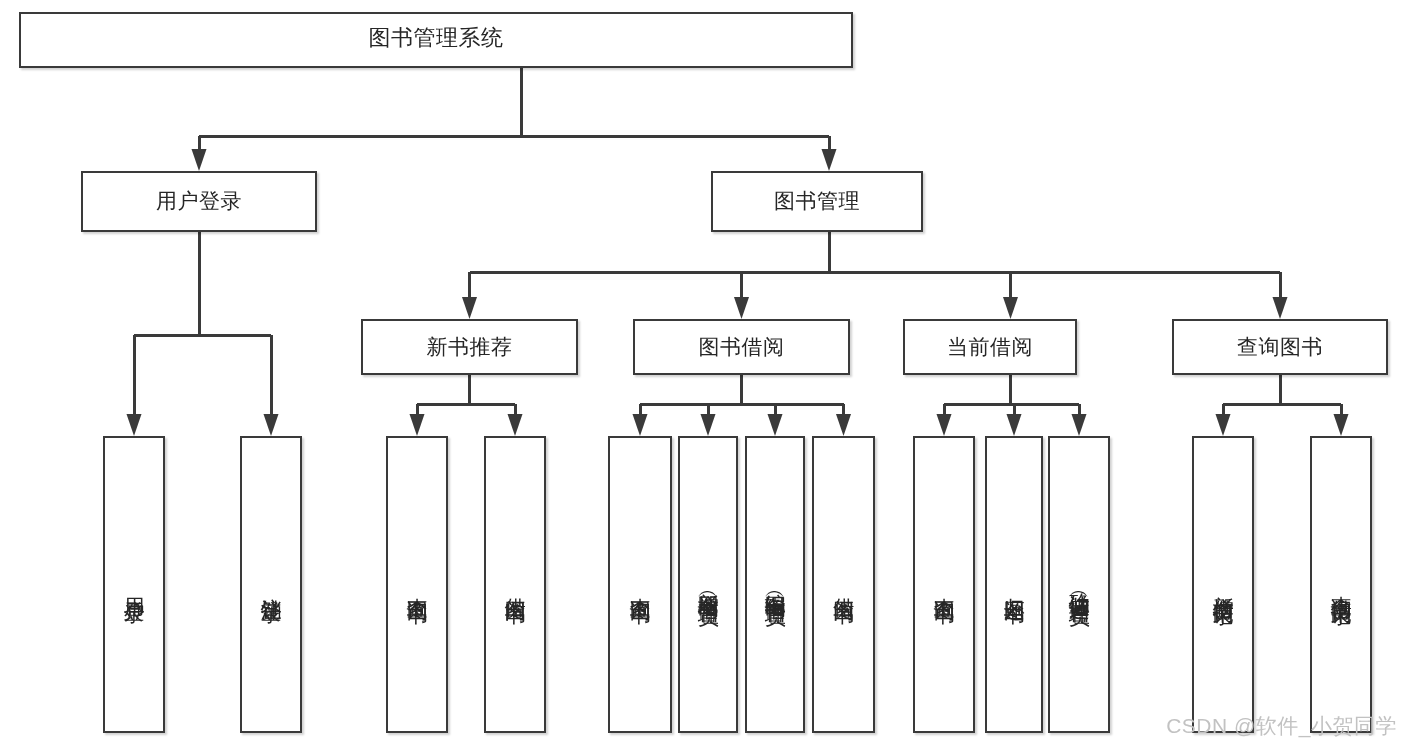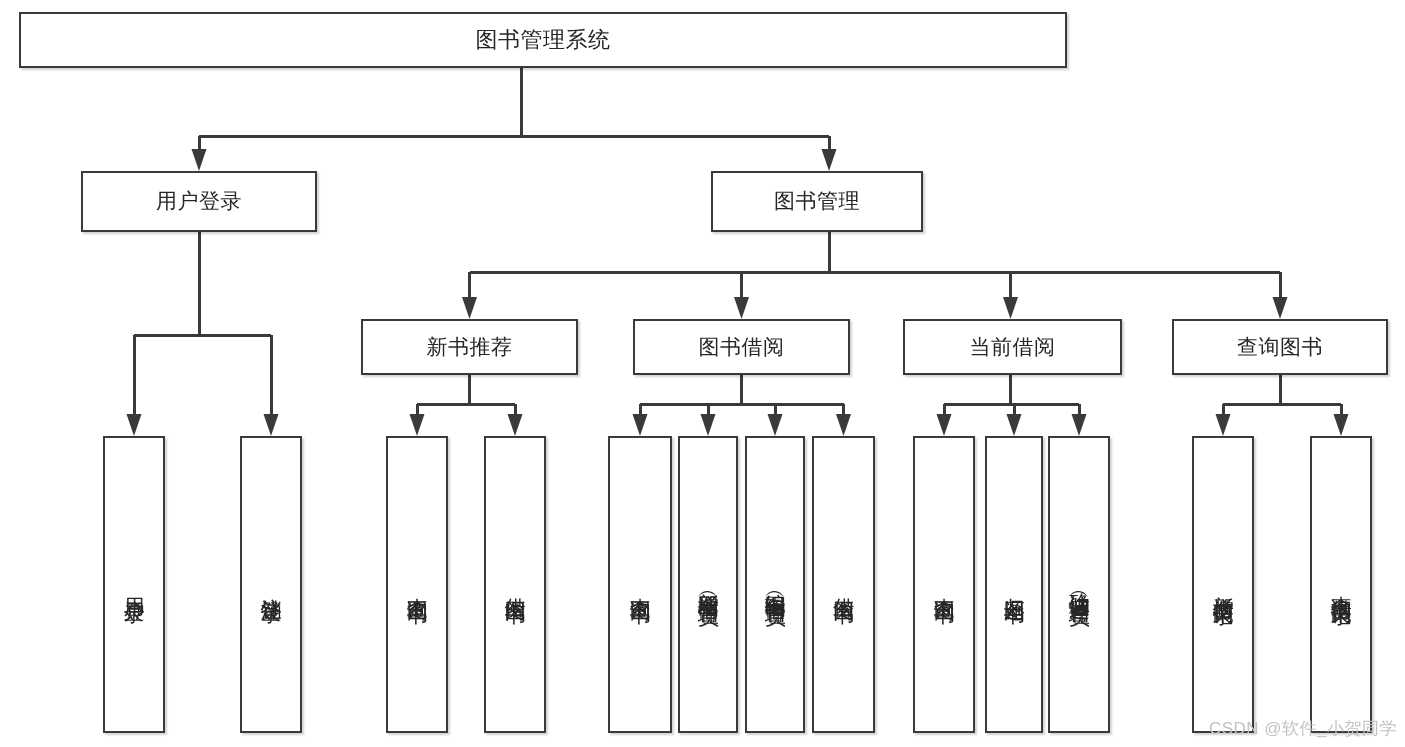--- a/index.html
+++ b/index.html
@@ -55,21 +55,21 @@
     text-orientation: upright;
     font-size: 21px;
     line-height: 1.25;
     letter-spacing: 2px;
     max-height: 100%;
   }
   #watermark {
     position: absolute;
     right: 8px;
     bottom: 7px;
-    font-size: 17px;
+    font-size: 21px;
     color: #c2c2c2;
     white-space: nowrap;
     letter-spacing: 0.5px;
   }
 </style>
 </head>
 <body>
 
 <div id="diagram-root">
 
@@ -121,38 +121,38 @@
       <line x1="1079" y1="404" x2="1079" y2="414" stroke="#3a3a3a" stroke-width="3" shape-rendering="crispEdges"></line>
       <polygon points="1071.5,414 1086.5,414 1079,436" fill="#3a3a3a"></polygon>
       <line x1="1280" y1="375" x2="1280" y2="404" stroke="#3a3a3a" stroke-width="3" shape-rendering="crispEdges"></line>
       <line x1="1223" y1="404" x2="1341" y2="404" stroke="#3a3a3a" stroke-width="3" shape-rendering="crispEdges"></line>
       <line x1="1223" y1="404" x2="1223" y2="414" stroke="#3a3a3a" stroke-width="3" shape-rendering="crispEdges"></line>
       <polygon points="1215.5,414 1230.5,414 1223,436" fill="#3a3a3a"></polygon>
       <line x1="1341" y1="404" x2="1341" y2="414" stroke="#3a3a3a" stroke-width="3" shape-rendering="crispEdges"></line>
       <polygon points="1333.5,414 1348.5,414 1341,436" fill="#3a3a3a"></polygon>
     </svg>
 
-  <div class="node root horiz" style="left: 19px; top: 12px; width: 1048px; height: 56px;">
+  <div class="node root horiz" style="left: 19px; top: 12px; width: 834px; height: 56px; font-family: Liberation Mono, monospace;">
     <span class="node-label">图书管理系统</span>
   </div>
 
   <div class="node horiz" style="left: 81px; top: 171px; width: 236px; height: 61px;">
     <span class="node-label">用户登录</span>
   </div>
   <div class="node horiz" style="left: 711px; top: 171px; width: 212px; height: 61px;">
     <span class="node-label">图书管理</span>
   </div>
 
   <div class="node horiz" style="left: 633px; top: 319px; width: 217px; height: 56px;">
     <span class="node-label">图书借阅</span>
   </div>
   <div class="node horiz" style="left: 361px; top: 319px; width: 217px; height: 56px;">
     <span class="node-label">新书推荐</span>
   </div>
-  <div class="node horiz" style="left: 903px; top: 319px; width: 219px; height: 56px;">
+  <div class="node horiz" style="left: 903px; top: 319px; width: 174px; height: 56px;">
     <span class="node-label">当前借阅</span>
   </div>
   <div class="node horiz" style="left: 1172px; top: 319px; width: 216px; height: 56px;">
     <span class="node-label">查询图书</span>
   </div>
 
   <div class="node vert" style="left: 103px; top: 436px; width: 62px; height: 297px;">
     <span class="node-label">用户登录</span>
   </div>
   <div class="node vert" style="left: 240px; top: 436px; width: 62px; height: 297px;">

